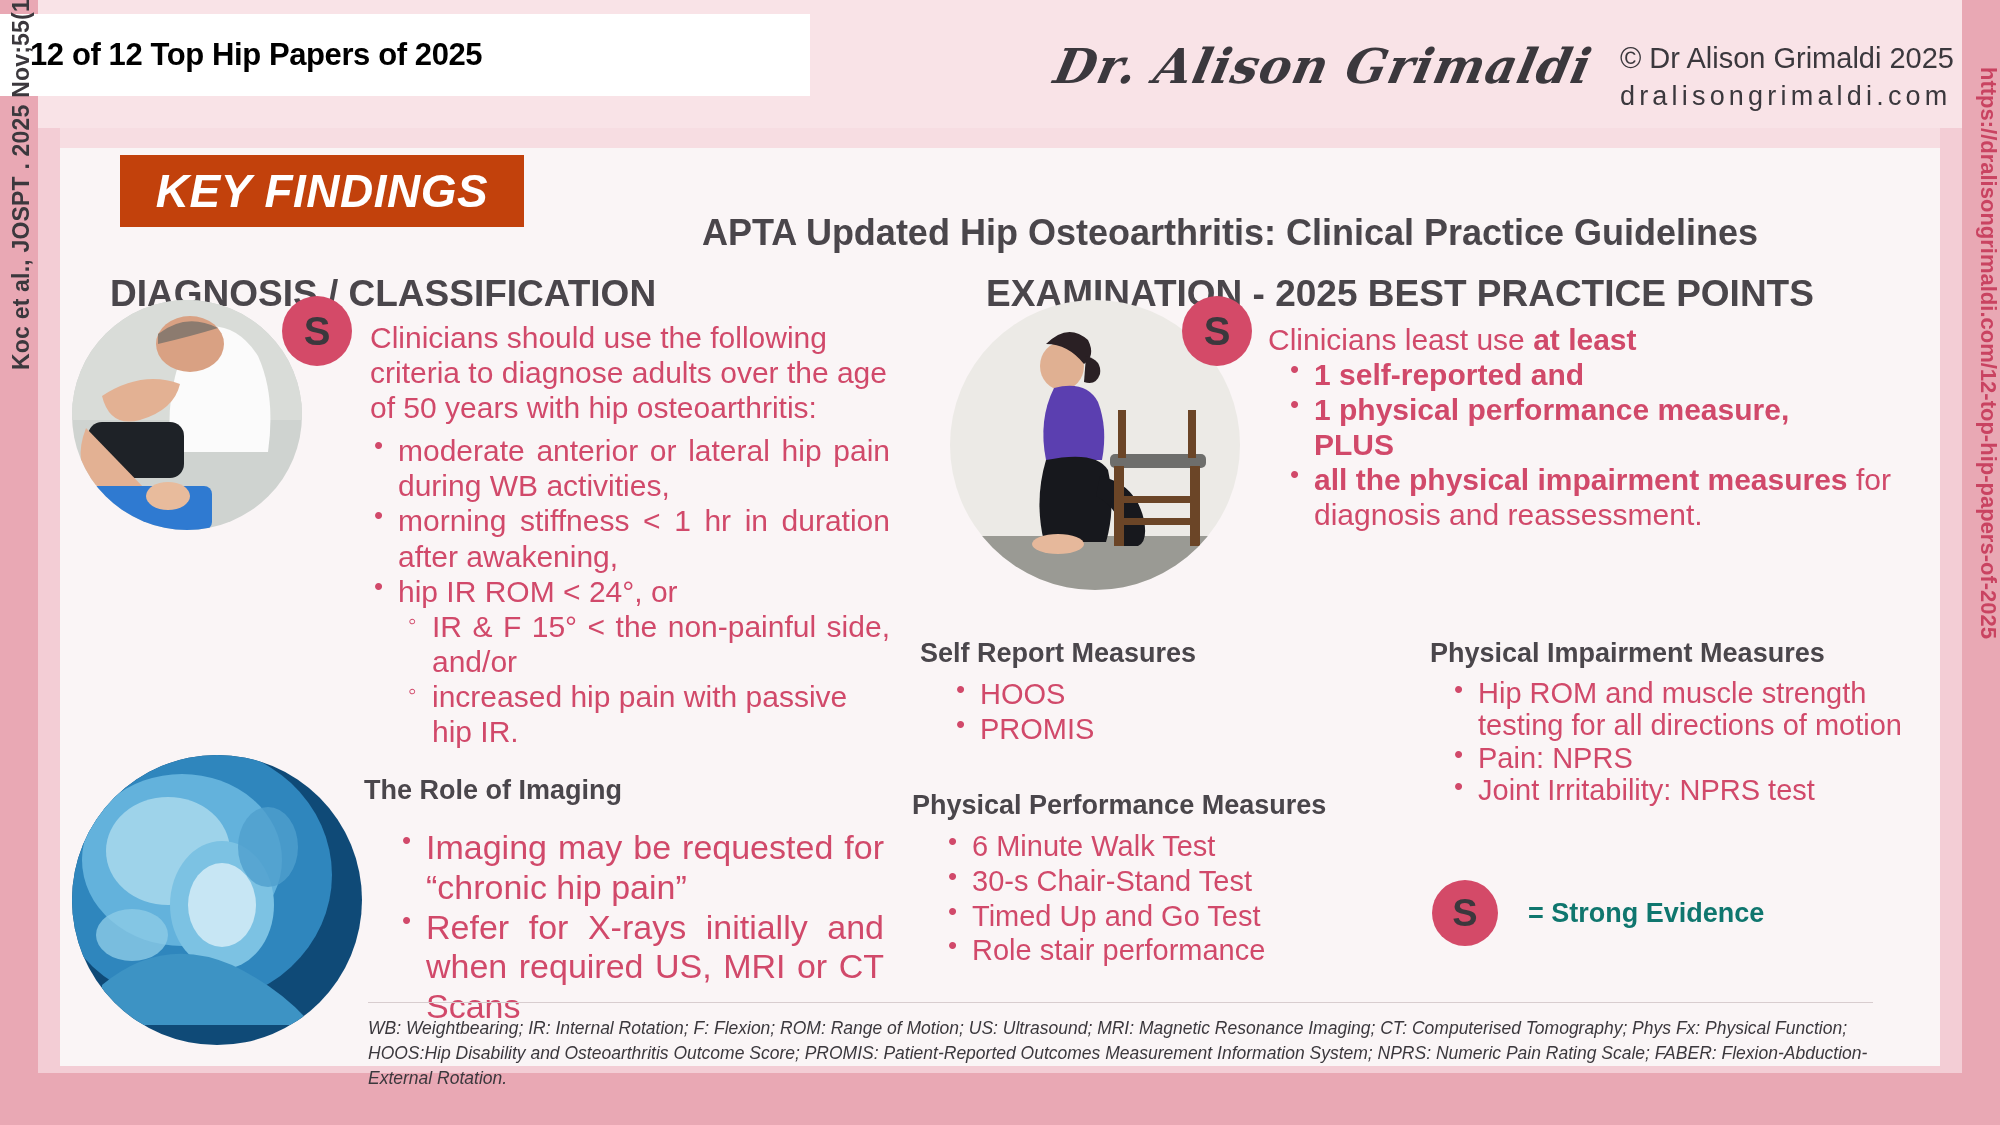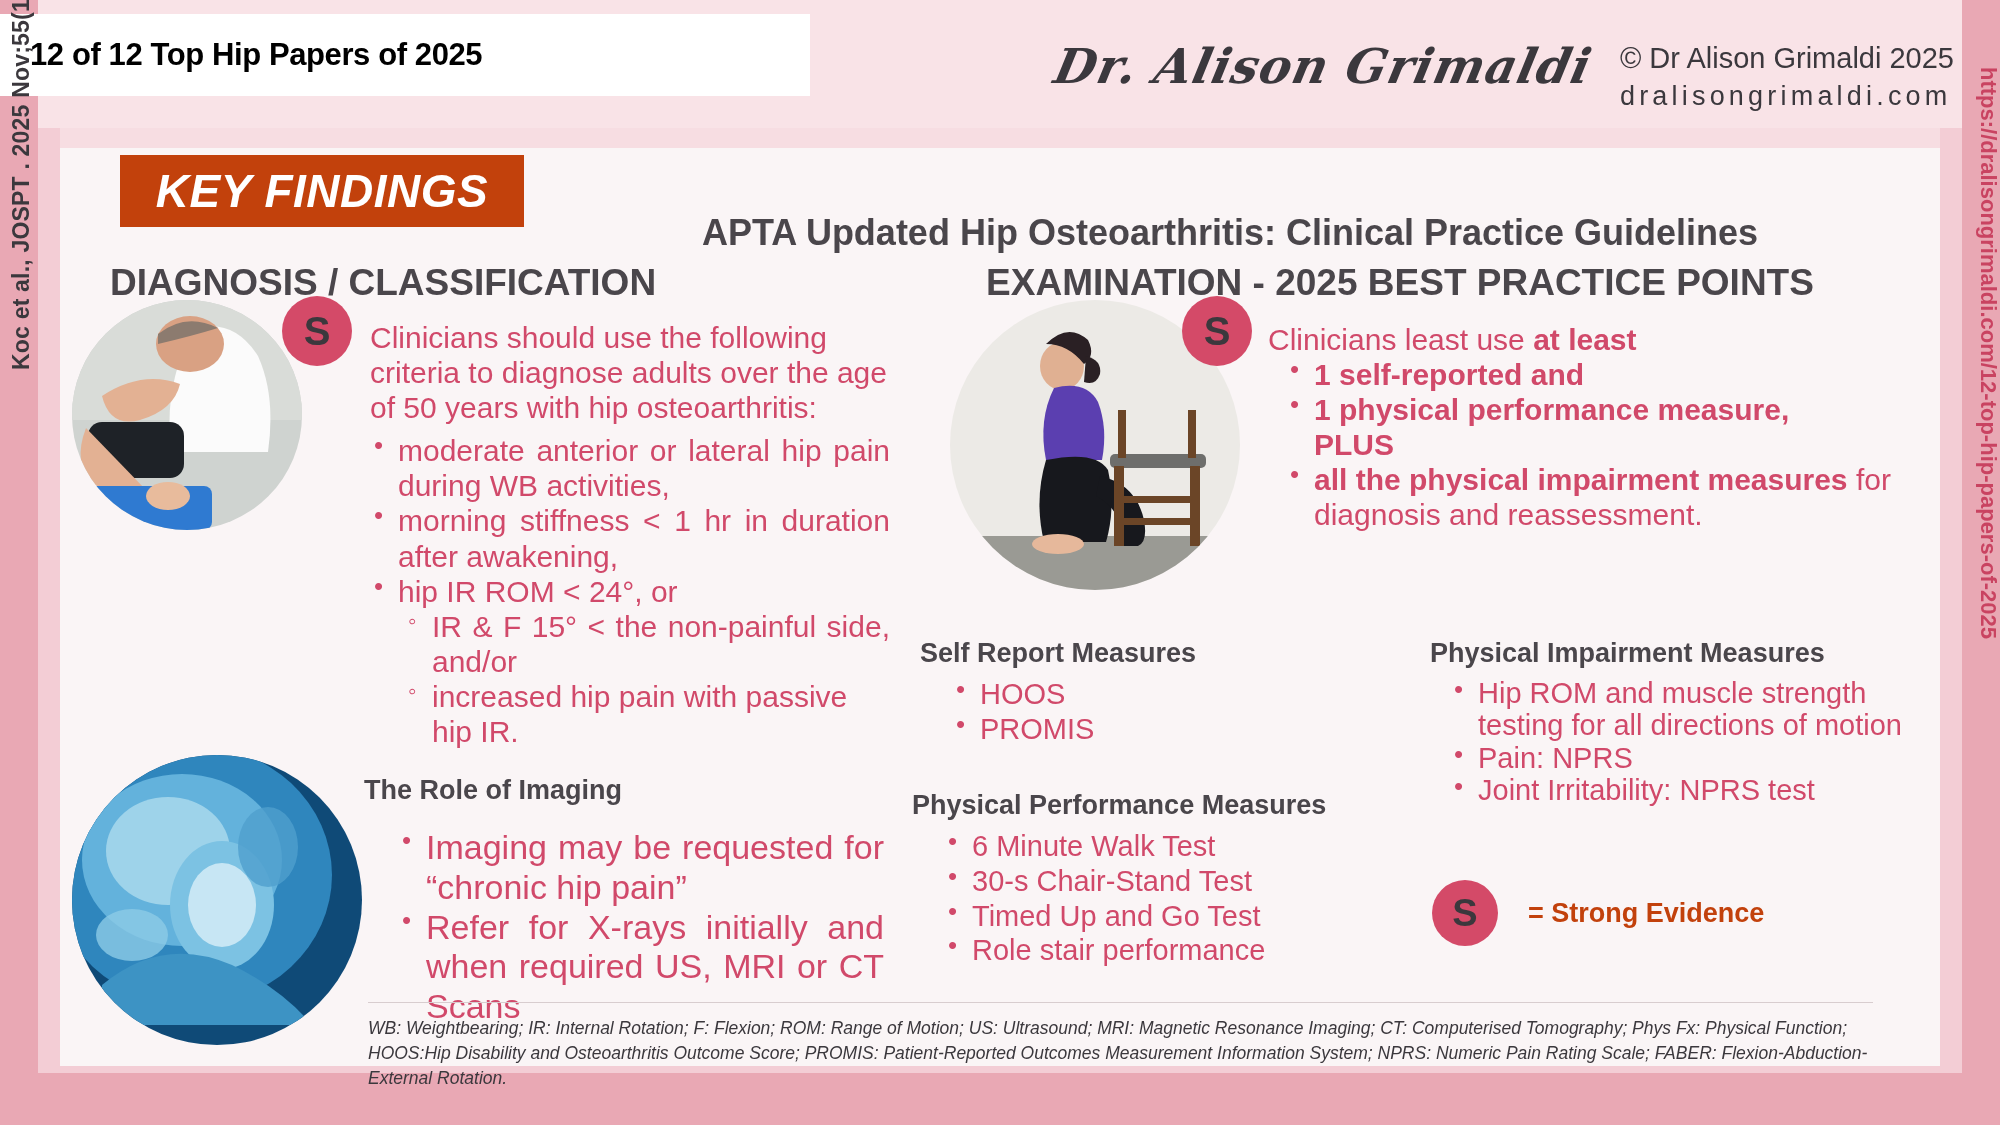--- a/index.html
+++ b/index.html
@@ -70,21 +70,21 @@
     font-size:46px; font-weight:bold; font-style:italic; letter-spacing:0.5px;
     font-family:"Liberation Sans Narrow","Liberation Sans",sans-serif;
   }
 
   .maintitle {
     position:absolute; left:560px; top:212px; width:1340px; text-align:center;
     font-family:"Liberation Sans Narrow","Liberation Sans",sans-serif;
     font-size:36px; font-weight:bold; color:#4a464b;
   }
   .colhead {
-    position:absolute; top:262px;
+    position:absolute; top:273px;
     font-family:"Liberation Sans Narrow","Liberation Sans",sans-serif;
     font-size:37px; font-weight:bold; color:#4a464b;
   }
   .colhead.left  { left:110px; }
   .colhead.right { left:900px; width:1000px; text-align:center; }
 
   
   .sbadge {
     border-radius:50%; background:#d44a68; color:#3b383d;
     display:flex; align-items:center; justify-content:center;
@@ -267,17 +267,17 @@
   <div class="subhead">Physical Impairment Measures</div>
   <ul class="bl pink" style="font-size:29px; line-height:1.12; margin-top:8px; margin-left:20px;">
     <li>Hip ROM and muscle strength testing for all directions of motion</li>
     <li>Pain: NPRS</li>
     <li>Joint Irritability: NPRS test</li>
   </ul>
 </div>
 
 <div style="position:absolute; left:1432px; top:880px; display:flex; align-items:center; gap:30px;">
   <div class="sbadge" style="width:66px; height:66px; font-size:38px;">S</div>
-  <div style="font-size:27px; font-weight:bold; color:#c2410c;">= Strong Evidence</div>
+  <div style="font-size:27px; font-weight:bold; color:#0f766e;">= Strong Evidence</div>
 </div>
 
 <div class="footrule"></div>
 <div class="footnote">WB: Weightbearing; IR: Internal Rotation; F: Flexion; ROM: Range of Motion; US: Ultrasound; MRI: Magnetic Resonance Imaging; CT: Computerised Tomography; Phys Fx: Physical Function; HOOS:Hip Disability and Osteoarthritis Outcome Score; PROMIS: Patient-Reported Outcomes Measurement Information System; NPRS: Numeric Pain Rating Scale; FABER: Flexion-Abduction-External Rotation.</div>
 
 </body></html>

